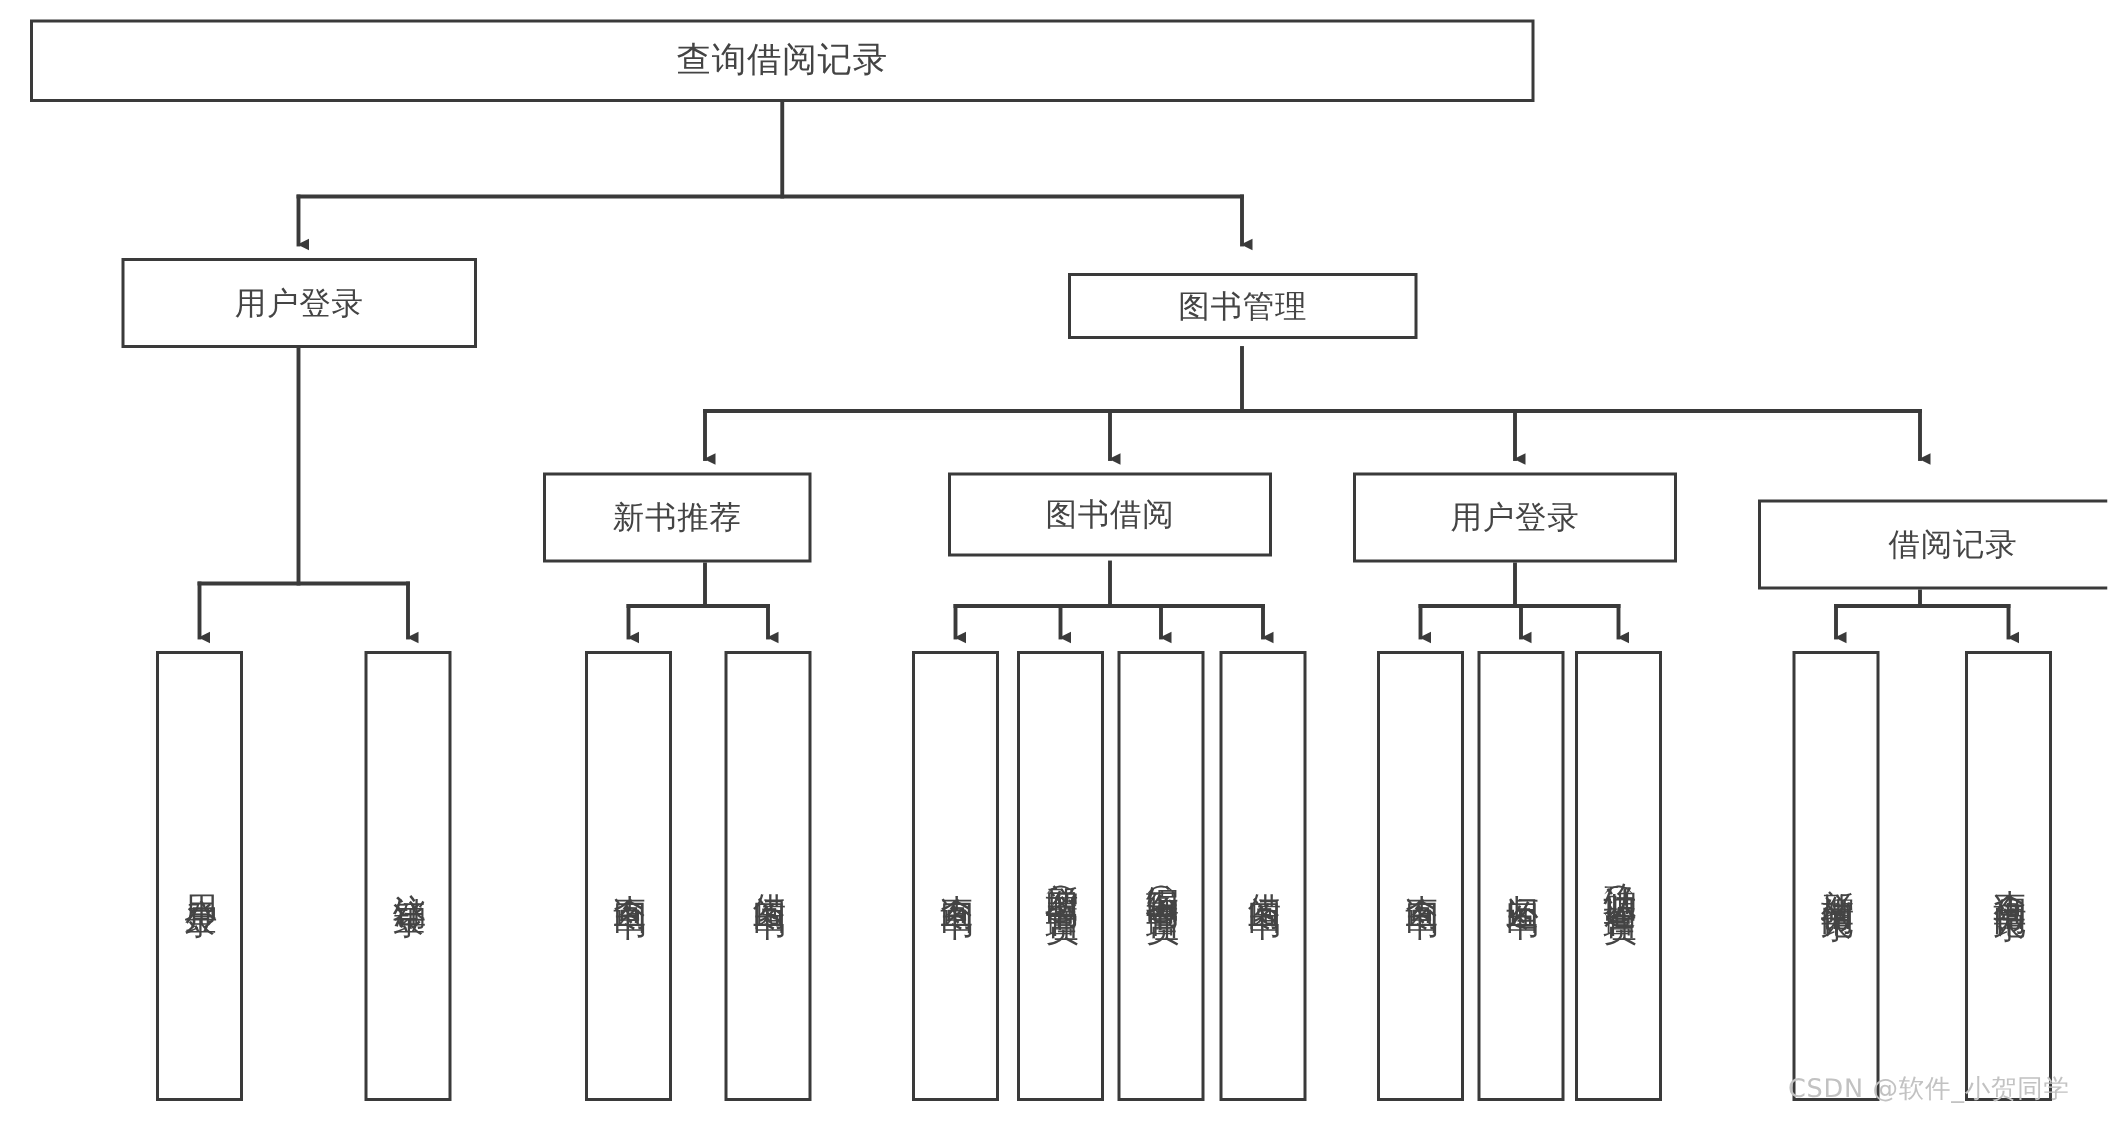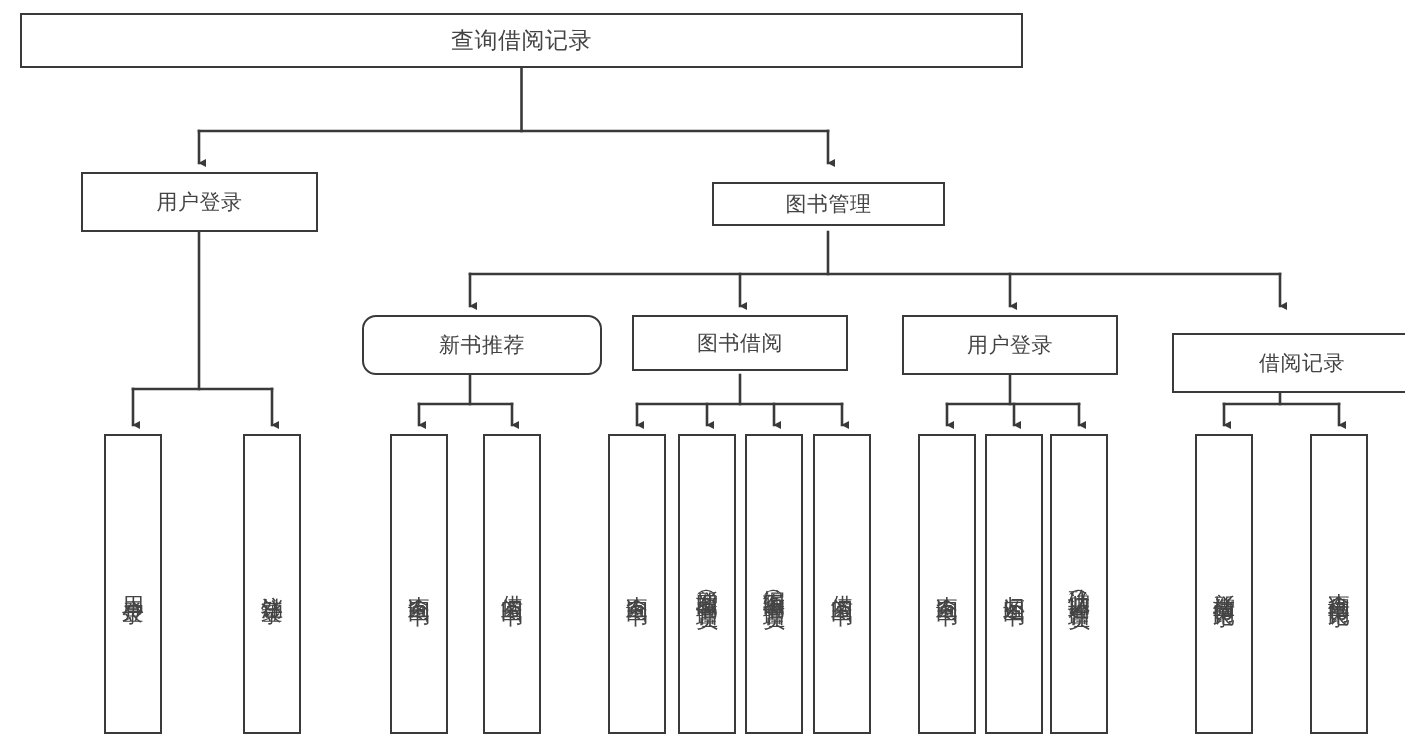--- a/index.html
+++ b/index.html
@@ -152,21 +152,21 @@
 
   <div id="nodes-level1">
       <div class="node level-mid" style="left: 81px; top: 172px; width: 237px; height: 60px;">
         <span class="node-label">用户登录</span>
       </div>
       <div class="node level-mid" style="left: 712px; top: 172px; width: 233px; height: 44px; margin-top: 10px;">
         <span class="node-label">图书管理</span>
       </div>
     </div>
   <div id="nodes-level2">
-      <div class="node level-mid" style="left: 362px; top: 315px; width: 240px; height: 60px; border-radius: 14px;">
+      <div class="node level-mid" style="left: 362px; top: 315px; width: 179px; height: 60px;">
         <span class="node-label">新书推荐</span>
       </div>
       <div class="node level-mid" style="left: 632px; top: 315px; width: 216px; height: 56px;">
         <span class="node-label">图书借阅</span>
       </div>
       <div class="node level-mid" style="left: 902px; top: 315px; width: 216px; height: 60px;">
         <span class="node-label">用户登录</span>
       </div>
       <div class="node level-mid" style="left: 1172px; top: 333px; width: 260px; height: 60px;">
         <span class="node-label">借阅记录</span>
@@ -207,14 +207,15 @@
         <span class="node-label">确认归还（管理员）</span>
       </div>
       <div class="node level-leaf" style="left: 1195px; top: 434px; width: 58px; height: 300px;">
         <span class="node-label">新增借阅记录</span>
       </div>
       <div class="node level-leaf" style="left: 1310px; top: 434px; width: 58px; height: 300px;">
         <span class="node-label">查询借阅记录</span>
       </div>
     </div>
 
+  <div id="watermark" style="left: 1192px; top: 714px;">CSDN @软件_小贺同学</div>
 
 </div>
 
 </body></html>

